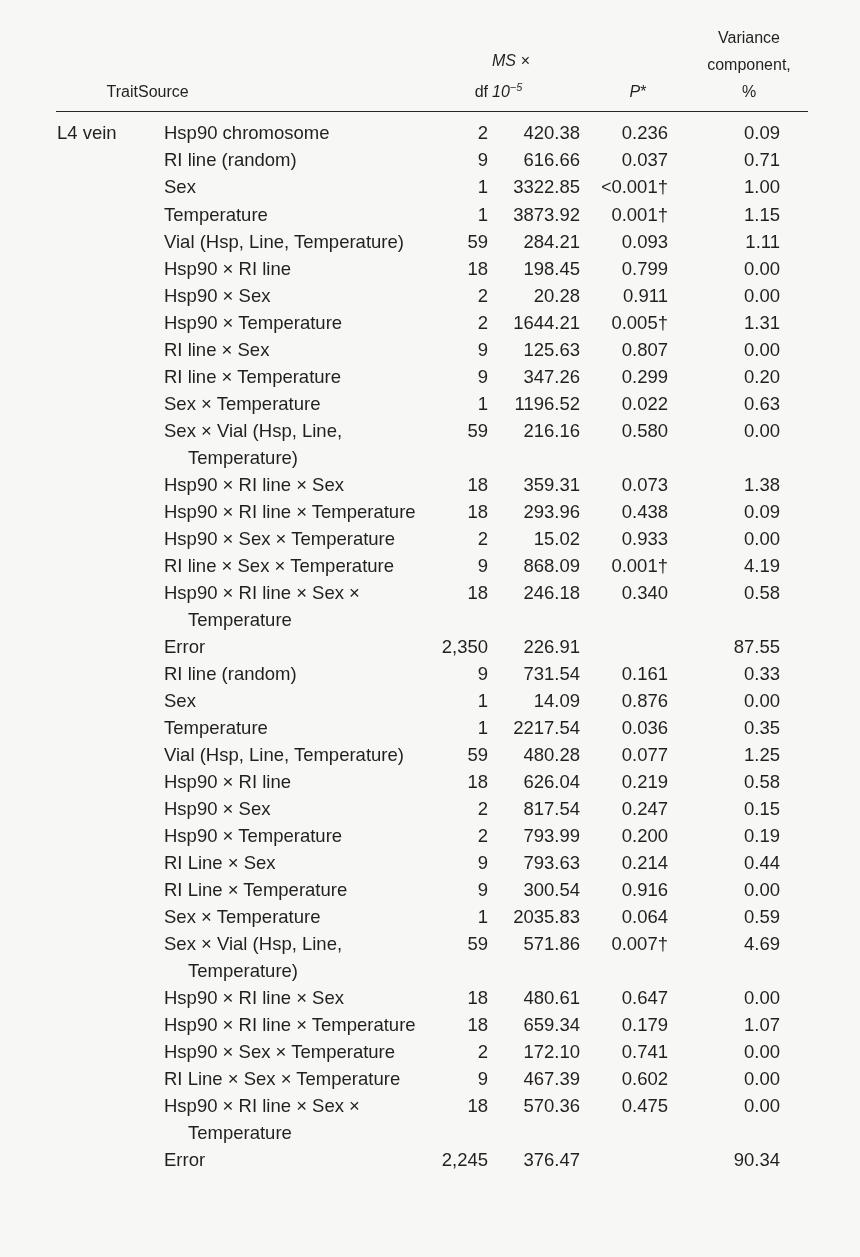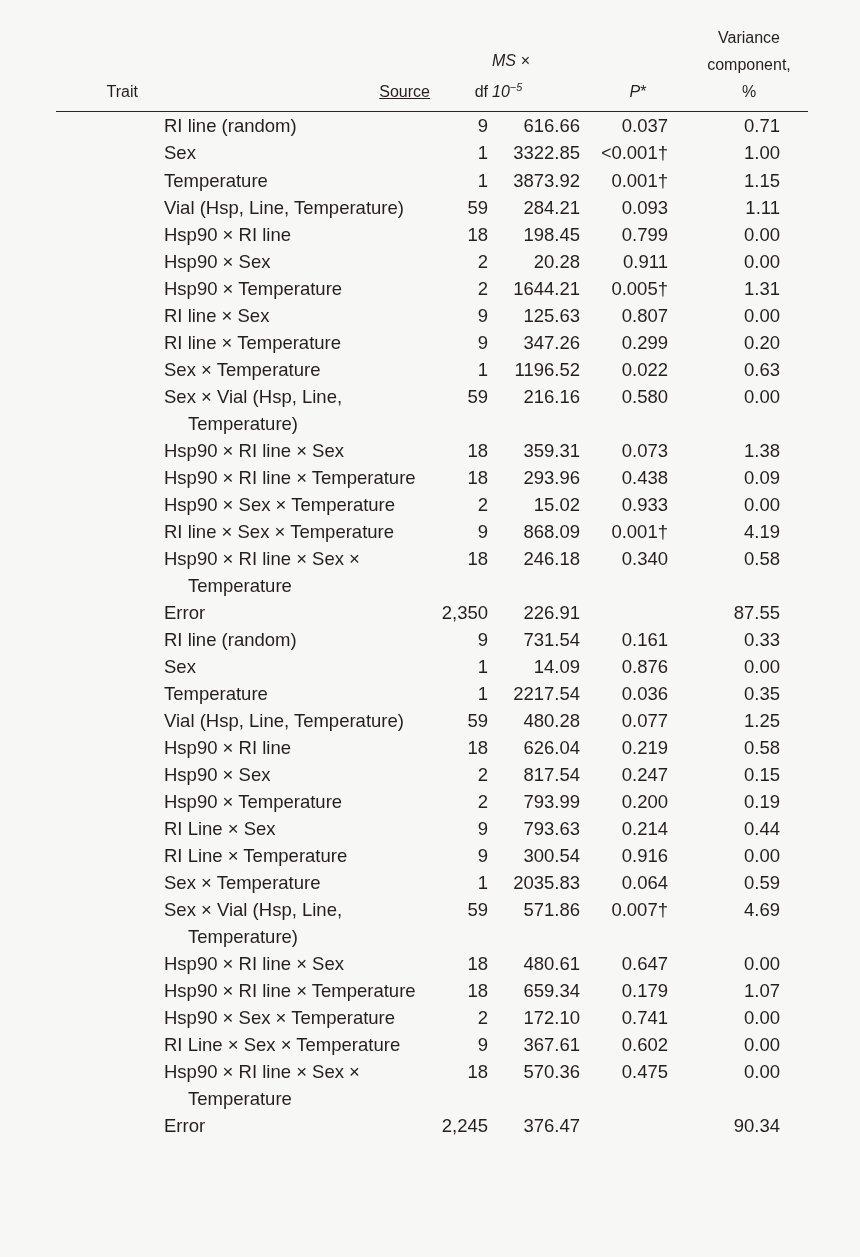--- a/index.html
+++ b/index.html
@@ -41,21 +41,21 @@
 
   
   thead th {
     font-weight: normal;
     vertical-align: bottom;
     padding: 0 0 6px 0;
     font-size: 16px;
     line-height: 27px;
   }
   th.h-trait  { text-align: right; padding-left: 1px; }
-  th.h-source { text-align: right; text-decoration: underline; }
+  th.h-source { text-align: left; }
   th.h-df     { text-align: right; padding-right: 4px; }
   th.h-ms     { text-align: left; padding-right: 6px; font-style: italic; }
   th.h-p      { text-align: center; }
   th.h-vc     { text-align: center; }
 
   th.h-ms .ms-stack,
   th.h-vc .vc-stack {
     display: block;
   }
   .sup {
@@ -143,20 +143,28 @@
           <span class="vc-stack">Variance</span>
           <span class="vc-stack">component,</span>
           <span class="vc-stack">%</span>
         </th>
       </tr>
       <tr class="rule-row">
         <th class="rule" colspan="6"></th>
       </tr>
     </thead>
     <tbody id="table-body">
+        <tr class="first-body">
+          <td class="trait">L4 vein</td>
+          <td class="source">Hsp90 chromosome</td>
+          <td class="df">2</td>
+          <td class="ms">420.38</td>
+          <td class="p">0.236</td>
+          <td class="vc">0.09</td>
+        </tr>
         <tr>
           <td class="trait"></td>
           <td class="source">RI line (random)</td>
           <td class="df">9</td>
           <td class="ms">616.66</td>
           <td class="p">0.037</td>
           <td class="vc">0.71</td>
         </tr>
         <tr>
           <td class="trait"></td>
@@ -395,21 +403,21 @@
           <td class="source">Hsp90 × Sex × Temperature</td>
           <td class="df">2</td>
           <td class="ms">172.10</td>
           <td class="p">0.741</td>
           <td class="vc">0.00</td>
         </tr>
         <tr>
           <td class="trait"></td>
           <td class="source">RI Line × Sex × Temperature</td>
           <td class="df">9</td>
-          <td class="ms">367.61</td>
+          <td class="ms">467.39</td>
           <td class="p">0.602</td>
           <td class="vc">0.00</td>
         </tr>
         <tr>
           <td class="trait"></td>
           <td class="source"><span>Hsp90 × RI line × Sex ×</span><span class="cont">Temperature</span></td>
           <td class="df">18</td>
           <td class="ms">570.36</td>
           <td class="p">0.475</td>
           <td class="vc">0.00</td>

